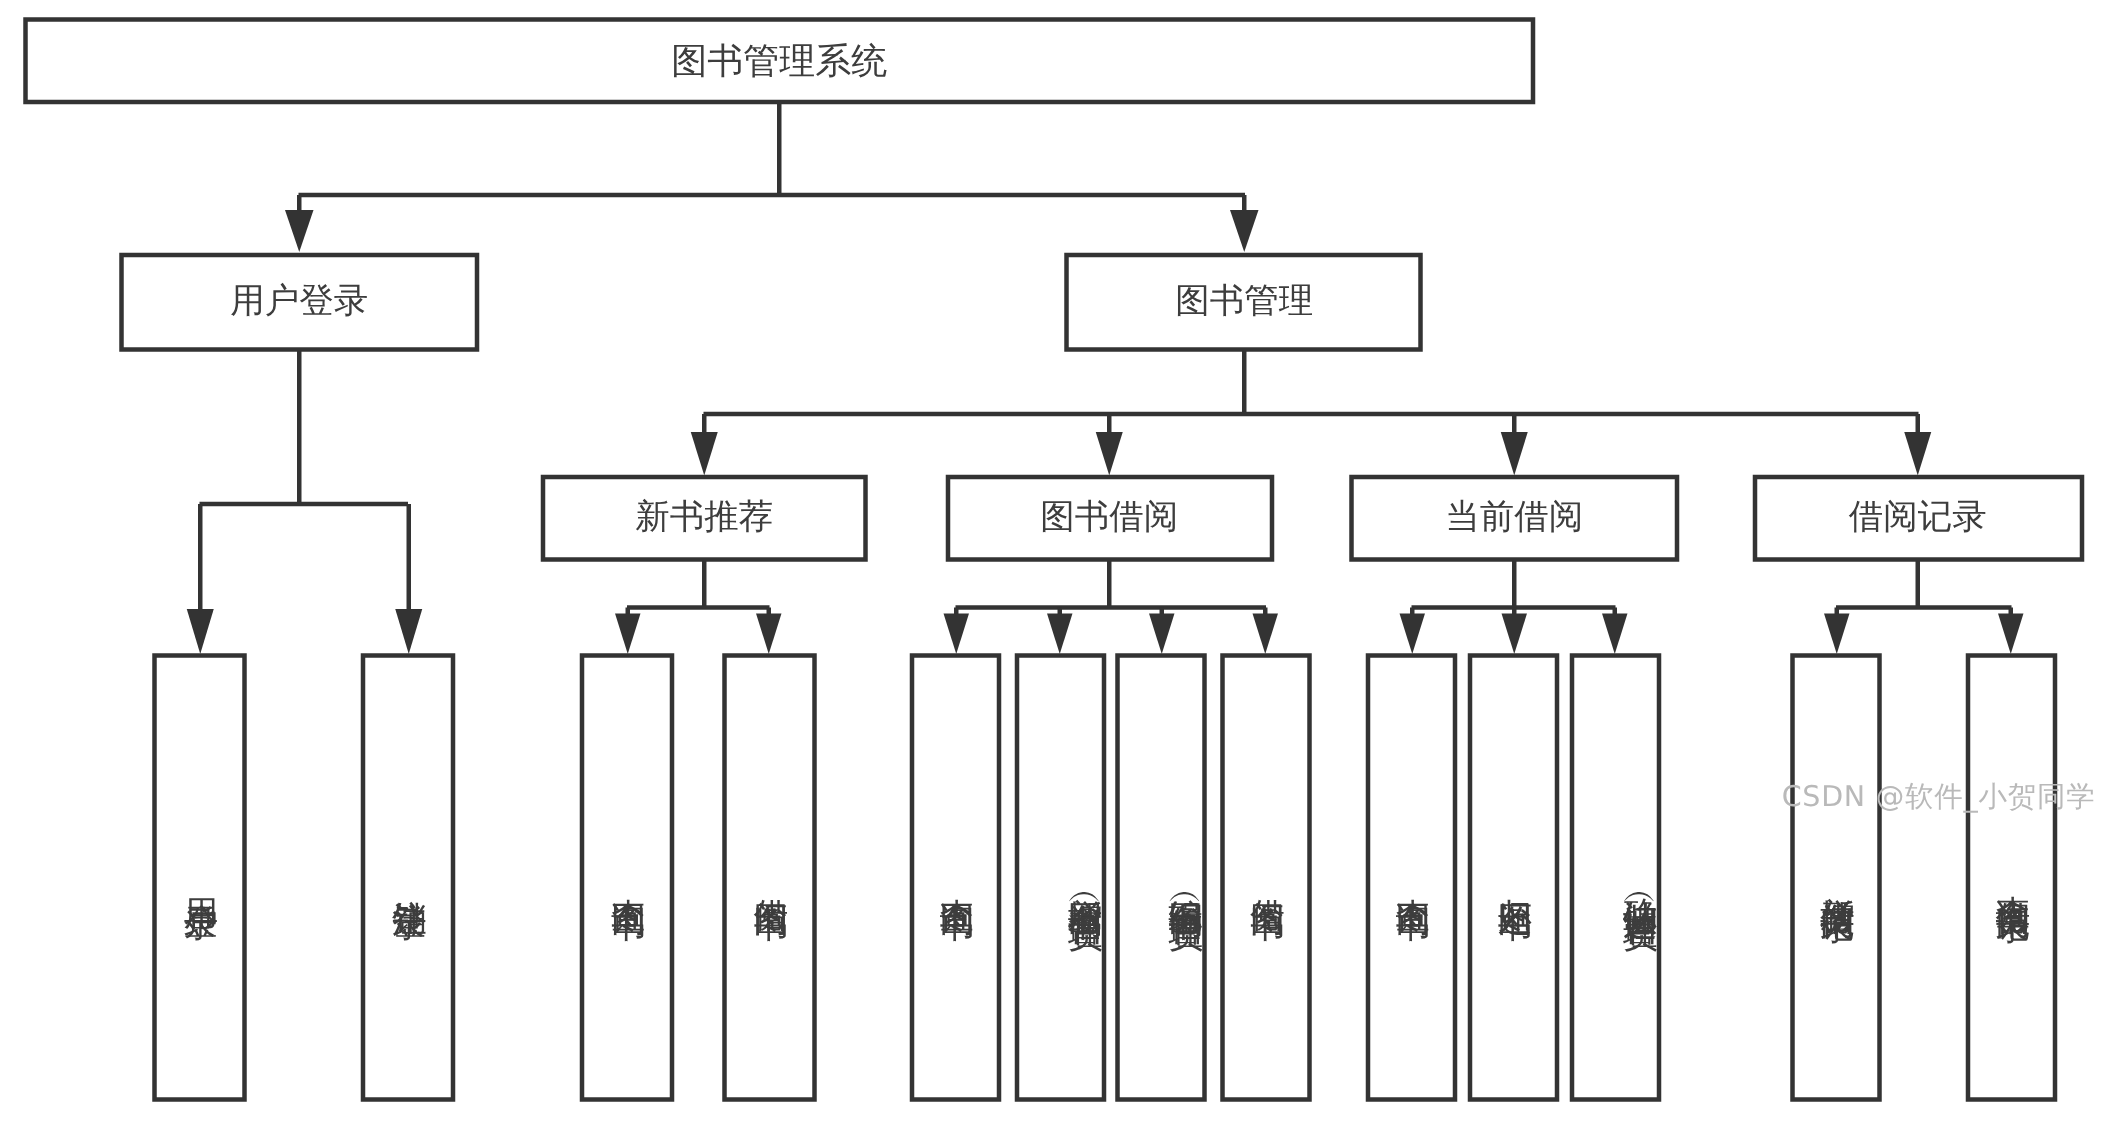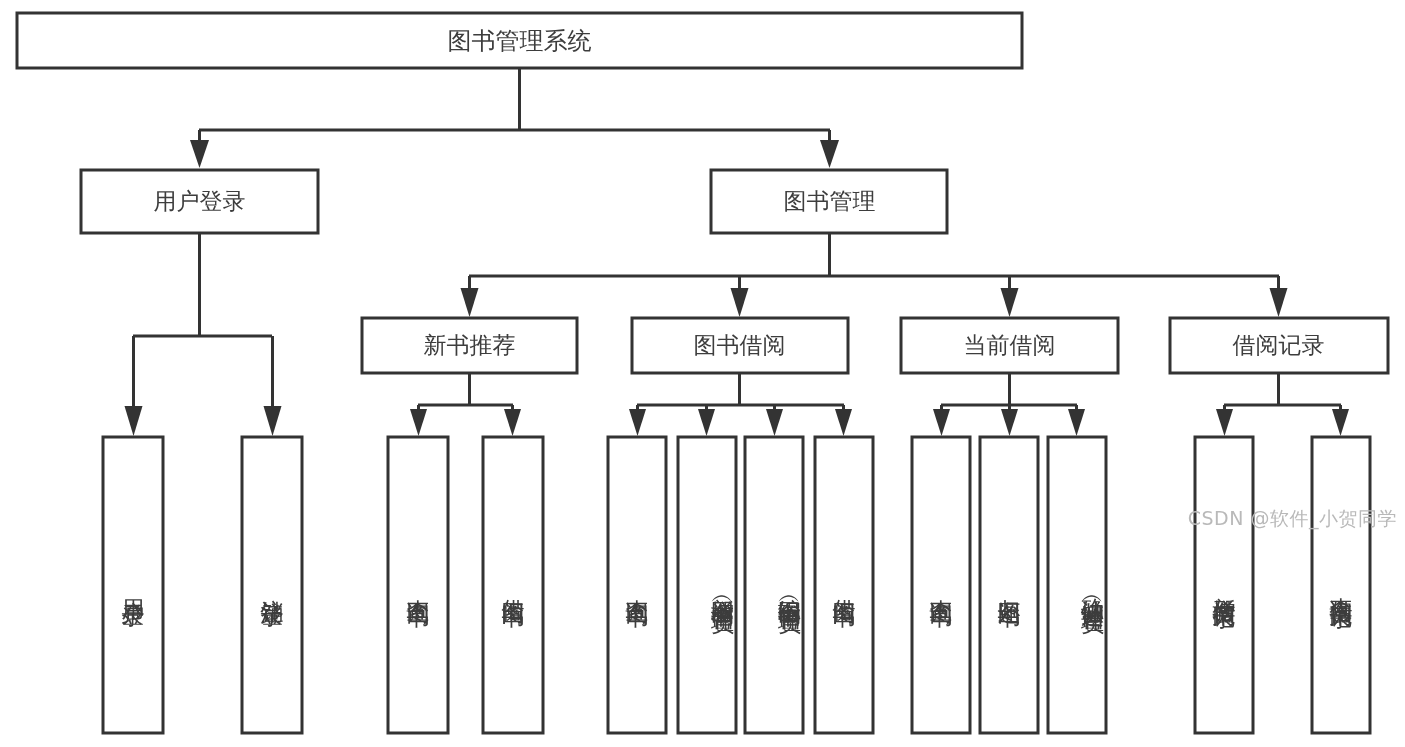--- a/index.html
+++ b/index.html
@@ -69,21 +69,21 @@
     line-height: 1.18;
     letter-spacing: 2px;
     color: #3d3d3d;
     white-space: nowrap;
     pointer-events: none;
     user-select: none;
   }
   .watermark {
     position: absolute;
     right: 8px;
-    bottom: 20px;
+    bottom: 8px;
     font-family: "DejaVu Sans", "Liberation Sans", sans-serif;
     font-size: 19px;
     color: #b9b9b9;
     letter-spacing: 0.5px;
     white-space: nowrap;
   }
 </style>
 </head>
 <body>
 

